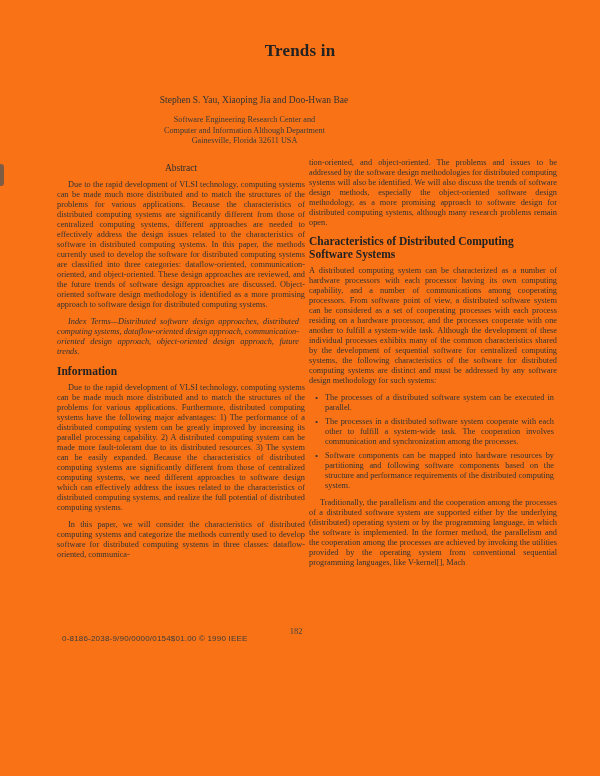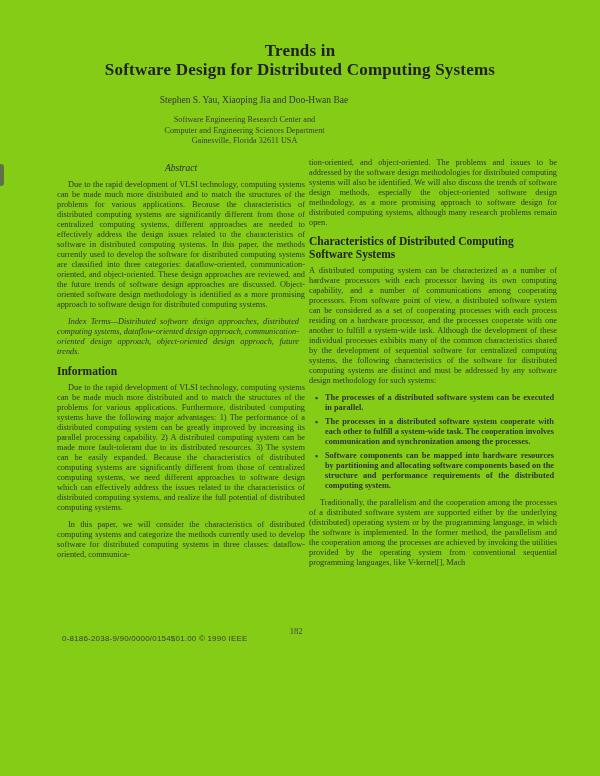--- a/index.html
+++ b/index.html
@@ -4,21 +4,21 @@
 <style>
   html, body {
     margin: 0; padding: 0;
     width: 600px; height: 776px;
     background: #ffffff;
     overflow: hidden;
   }
   .page {
     position: relative;
     width: 600px; height: 776px;
-    background: #84cc16;
+    background: #f97316;
     font-family: "Liberation Serif", serif;
     color: #2b2b2b;
   }
   .scan-layer {
     position: absolute; inset: 0;
     filter: blur(0.3px);
   }
   .title-block {
     position: absolute; top: 41px; left: 0; width: 600px;
     text-align: center;
@@ -36,32 +36,32 @@
     text-align: center; font-size: 8.2px; line-height: 10.5px; color: #3a3a3a;
   }
   .col {
     position: absolute; width: 248px;
     font-size: 8.3px; line-height: 10px;
     text-align: justify; color: #333;
   }
   .col-left  { left: 57px;  top: 163px; }
   .col-right { left: 309px; top: 158px; }
   .abstract-heading {
-    text-align: center; font-style: italic; font-size: 9.5px;
+    text-align: center; font-size: 9.5px;
     margin: 0 0 7px 0; color: #2e2e2e;
   }
   p.para { margin: 0 0 7px 0; text-indent: 11px; }
   p.para-noindent { margin: 0 0 7px 0; text-indent: 0; }
   p.index-terms { margin: 4px 6px 8px 0; font-style: italic; text-indent: 11px; }
   .h-section {
     font-size: 11.5px; font-weight: bold; line-height: 13px;
     text-align: left; margin: 6px 0 5px 0; color: #222; text-indent: 0;
   }
   ul.bullets {
-    list-style: none; margin: 2px 3px 7px 0; padding: 0 0 0 6px; font-weight: bold;
+    list-style: none; margin: 2px 3px 7px 0; padding: 0 0 0 6px;
   }
   ul.bullets li {
     position: relative; padding-left: 10px; margin-bottom: 4px;
   }
   ul.bullets li::before {
     content: "\2022"; position: absolute; left: 0; top: 0;
     font-size: 9px; color: #333;
   }
   .copyright {
     position: absolute; top: 634px; left: 62px;
@@ -79,48 +79,47 @@
   }
 </style>
 </head>
 <body>
 
 <div class="page">
   <div class="scan-layer">
 
     <div class="title-block">
       <div class="paper-title">Trends in</div>
-      <div class="paper-title">Software Design for Distributed Computing Systems</div>
     </div>
 
     <div class="authors">Stephen S. Yau, Xiaoping Jia and Doo-Hwan Bae</div>
 
     <div class="affiliation">
       <div>Software Engineering Research Center and</div>
-      <div>Computer and Engineering Sciences Department</div>
+      <div>Computer and Information Although Department</div>
       <div>Gainesville, Florida 32611 USA</div>
     </div>
 
     <div class="col col-left">
       <div class="abstract-heading">Abstract</div>
       <p class="para">Due to the rapid development of VLSI technology, computing systems can be made much more distributed and to match the structures of the problems for various applications. Because the characteristics of distributed computing systems are significantly different from those of centralized computing systems, different approaches are needed to effectively address the design issues related to the characteristics of software in distributed computing systems. In this paper, the methods currently used to develop the software for distributed computing systems are classified into three categories: dataflow-oriented, communication-oriented, and object-oriented. These design approaches are reviewed, and the future trends of software design approaches are discussed. Object-oriented software design methodology is identified as a more promising approach to software design for distributed computing systems.</p>
       <p class="index-terms">Index Terms—Distributed software design approaches, distributed computing systems, dataflow-oriented design approach, communication-oriented design approach, object-oriented design approach, future trends.</p>
       <div class="h-section">Information</div>
       <p class="para">Due to the rapid development of VLSI technology, computing systems can be made much more distributed and to match the structures of the problems for various applications. Furthermore, distributed computing systems have the following major advantages: 1) The performance of a distributed computing system can be greatly improved by increasing its parallel processing capability. 2) A distributed computing system can be made more fault-tolerant due to its distributed resources. 3) The system can be easily expanded. Because the characteristics of distributed computing systems are significantly different from those of centralized computing systems, we need different approaches to software design which can effectively address the issues related to the characteristics of distributed computing systems, and realize the full potential of distributed computing systems.</p>
       <p class="para">In this paper, we will consider the characteristics of distributed computing systems and categorize the methods currently used to develop software for distributed computing systems in three classes: dataflow-oriented, communica-</p>
     </div>
 
     <div class="col col-right">
       <p class="para-noindent">tion-oriented, and object-oriented. The problems and issues to be addressed by the software design methodologies for distributed computing systems will also be identified. We will also discuss the trends of software design methods, especially the object-oriented software design methodology, as a more promising approach to software design for distributed computing systems, although many research problems remain open.</p>
       <div class="h-section">Characteristics of Distributed Computing Software Systems</div>
       <p class="para-noindent">A distributed computing system can be characterized as a number of hardware processors with each processor having its own computing capability, and a number of communications among cooperating processors. From software point of view, a distributed software system can be considered as a set of cooperating processes with each process residing on a hardware processor, and the processes cooperate with one another to fulfill a system-wide task. Although the development of these individual processes exhibits many of the common characteristics shared by the development of sequential software for centralized computing systems, the following characteristics of the software for distributed computing systems are distinct and must be addressed by any software design methodology for such systems:</p>
       <ul class="bullets">
         <li><span>The processes of a distributed software system can be executed in parallel.</span></li>
         <li><span>The processes in a distributed software system cooperate with each other to fulfill a system-wide task. The cooperation involves communication and synchronization among the processes.</span></li>
-        <li><span>Software components can be mapped into hardware resources by partitioning and allocating software components based on the structure and performance requirements of the distributed computing system.</span></li>
+        <li><span>Software components can be mapped into hardware resources by partitioning and following software components based on the structure and performance requirements of the distributed computing system.</span></li>
       </ul>
       <p class="para">Traditionally, the parallelism and the cooperation among the processes of a distributed software system are supported either by the underlying (distributed) operating system or by the programming language, in which the software is implemented. In the former method, the parallelism and the cooperation among the processes are achieved by invoking the utilities provided by the operating system from conventional sequential programming languages, like V-kernel[], Mach</p>
     </div>
 
     <div class="copyright">0-8186-2038-9/90/0000/0154$01.00 © 1990 IEEE</div>
     <div class="page-number">182</div>
     <div class="scan-artifact"></div>
 
   </div>
 </div>

